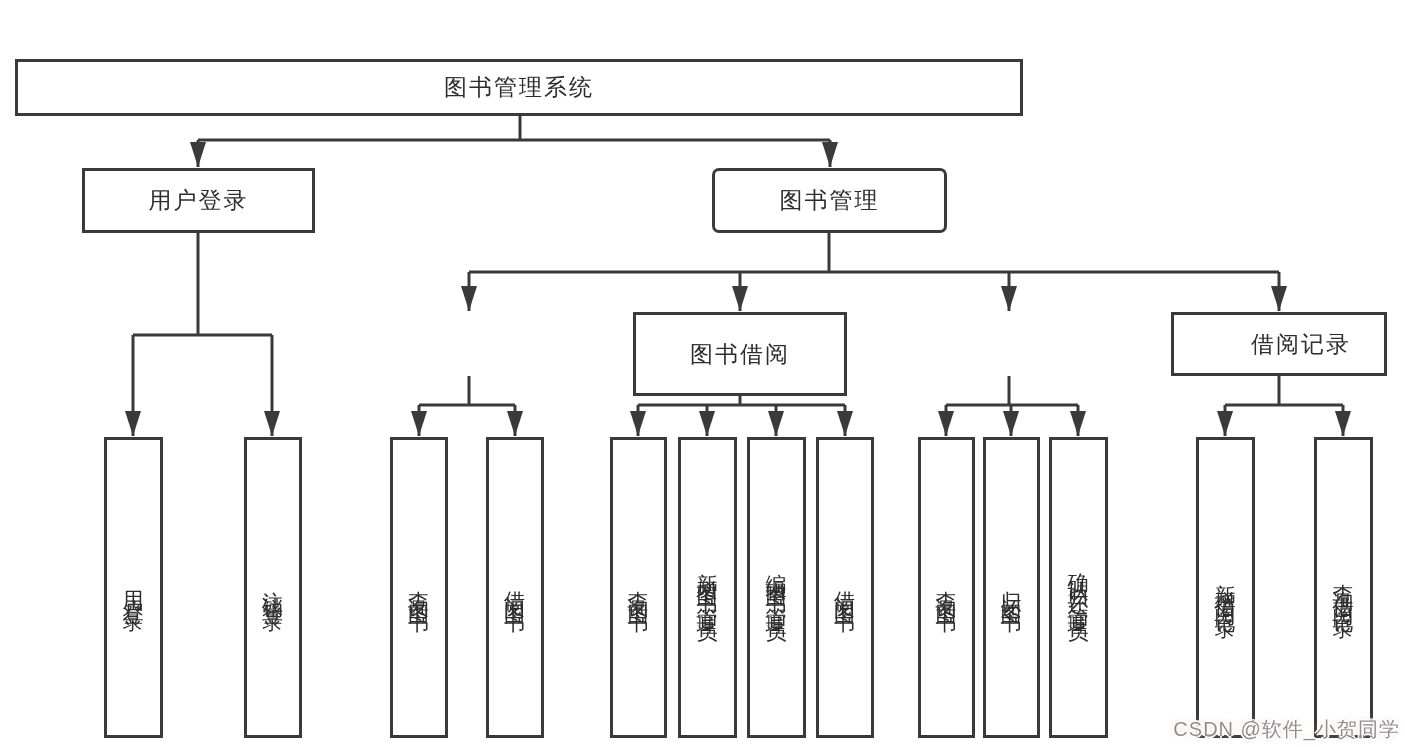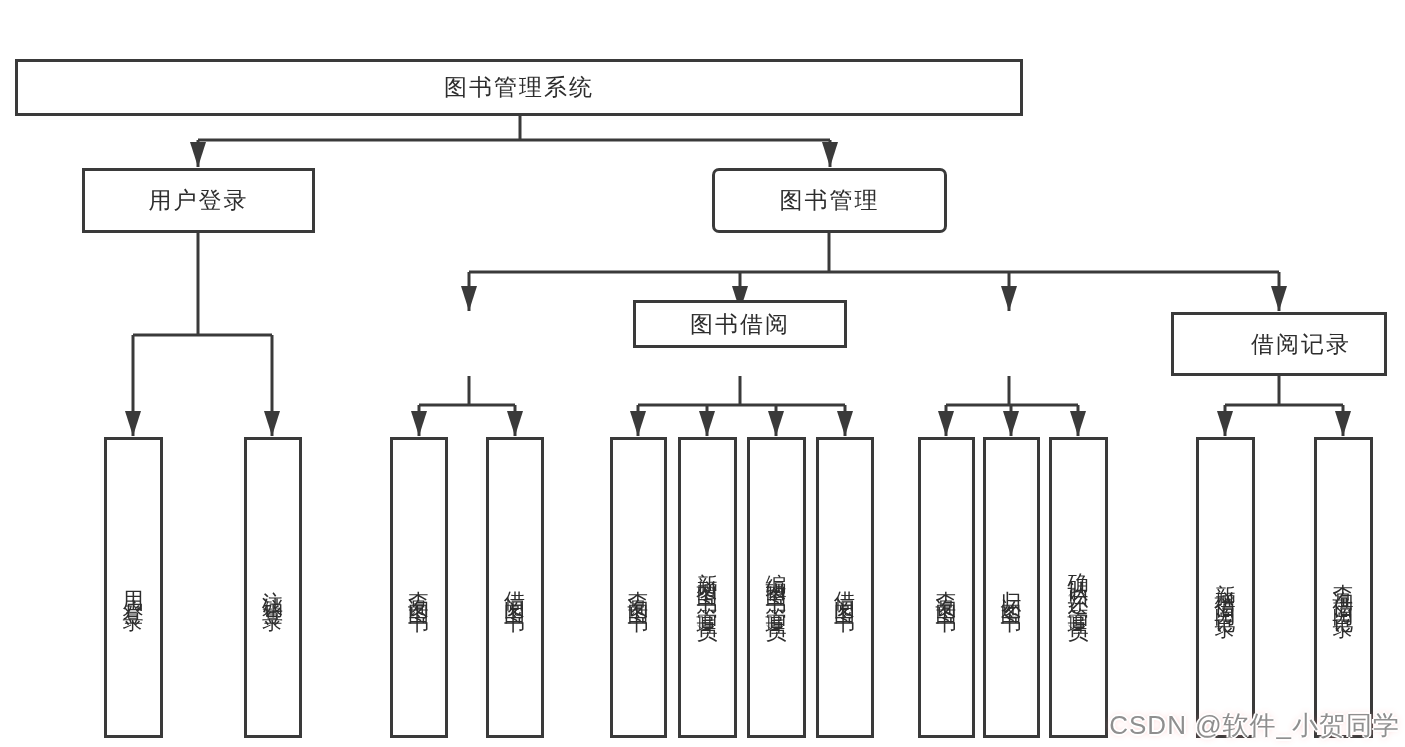--- a/index.html
+++ b/index.html
@@ -25,21 +25,21 @@
   }
   .v-node .lbl {
     writing-mode: vertical-rl;
     letter-spacing: 7px;
     line-height: 1;
     white-space: nowrap;
   }
   .watermark {
     position: absolute;
     right: 5px; bottom: 4px;
-    font-size: 26px;
+    font-size: 20px;
     letter-spacing: 1px;
     color: #8f8f8f;
     z-index: 3;
     text-shadow: -2px 0 0 #fff, 2px 0 0 #fff, 0 -2px 0 #fff, 0 2px 0 #fff,
                  0 0 6px rgba(255,170,170,0.85);
   }
   svg line, svg path { stroke: #3a3a3a; stroke-width: 3; fill: none; }
 </style>
 </head>
 <body>
@@ -112,21 +112,21 @@
     <span class="lbl">图书管理系统</span>
   </div>
 
   <div class="node h-node" style="left:82px; top:168px; width:233px; height:65px;">
     <span class="lbl">用户登录</span>
   </div>
   <div class="node h-node" style="left:712px; top:168px; width:235px; height:65px;border-radius:7px;">
     <span class="lbl">图书管理</span>
   </div>
 
-  <div class="node h-node" style="left:633px; top:300px; width:214px; height:48px;">
+  <div class="node h-node" style="left:633px; top:312px; width:214px; height:84px;">
     <span class="lbl">图书借阅</span>
   </div>
   <div class="node h-node" style="left:1171px; top:312px; width:216px; height:64px;padding-left:44px;">
     <span class="lbl">借阅记录</span>
   </div>
 
   <div class="node v-node" style="left:104px; top:437px; width:59px; height:301px;">
     <span class="lbl">用户登录</span>
   </div>
   <div class="node v-node" style="left:244px; top:437px; width:58px; height:301px;">

